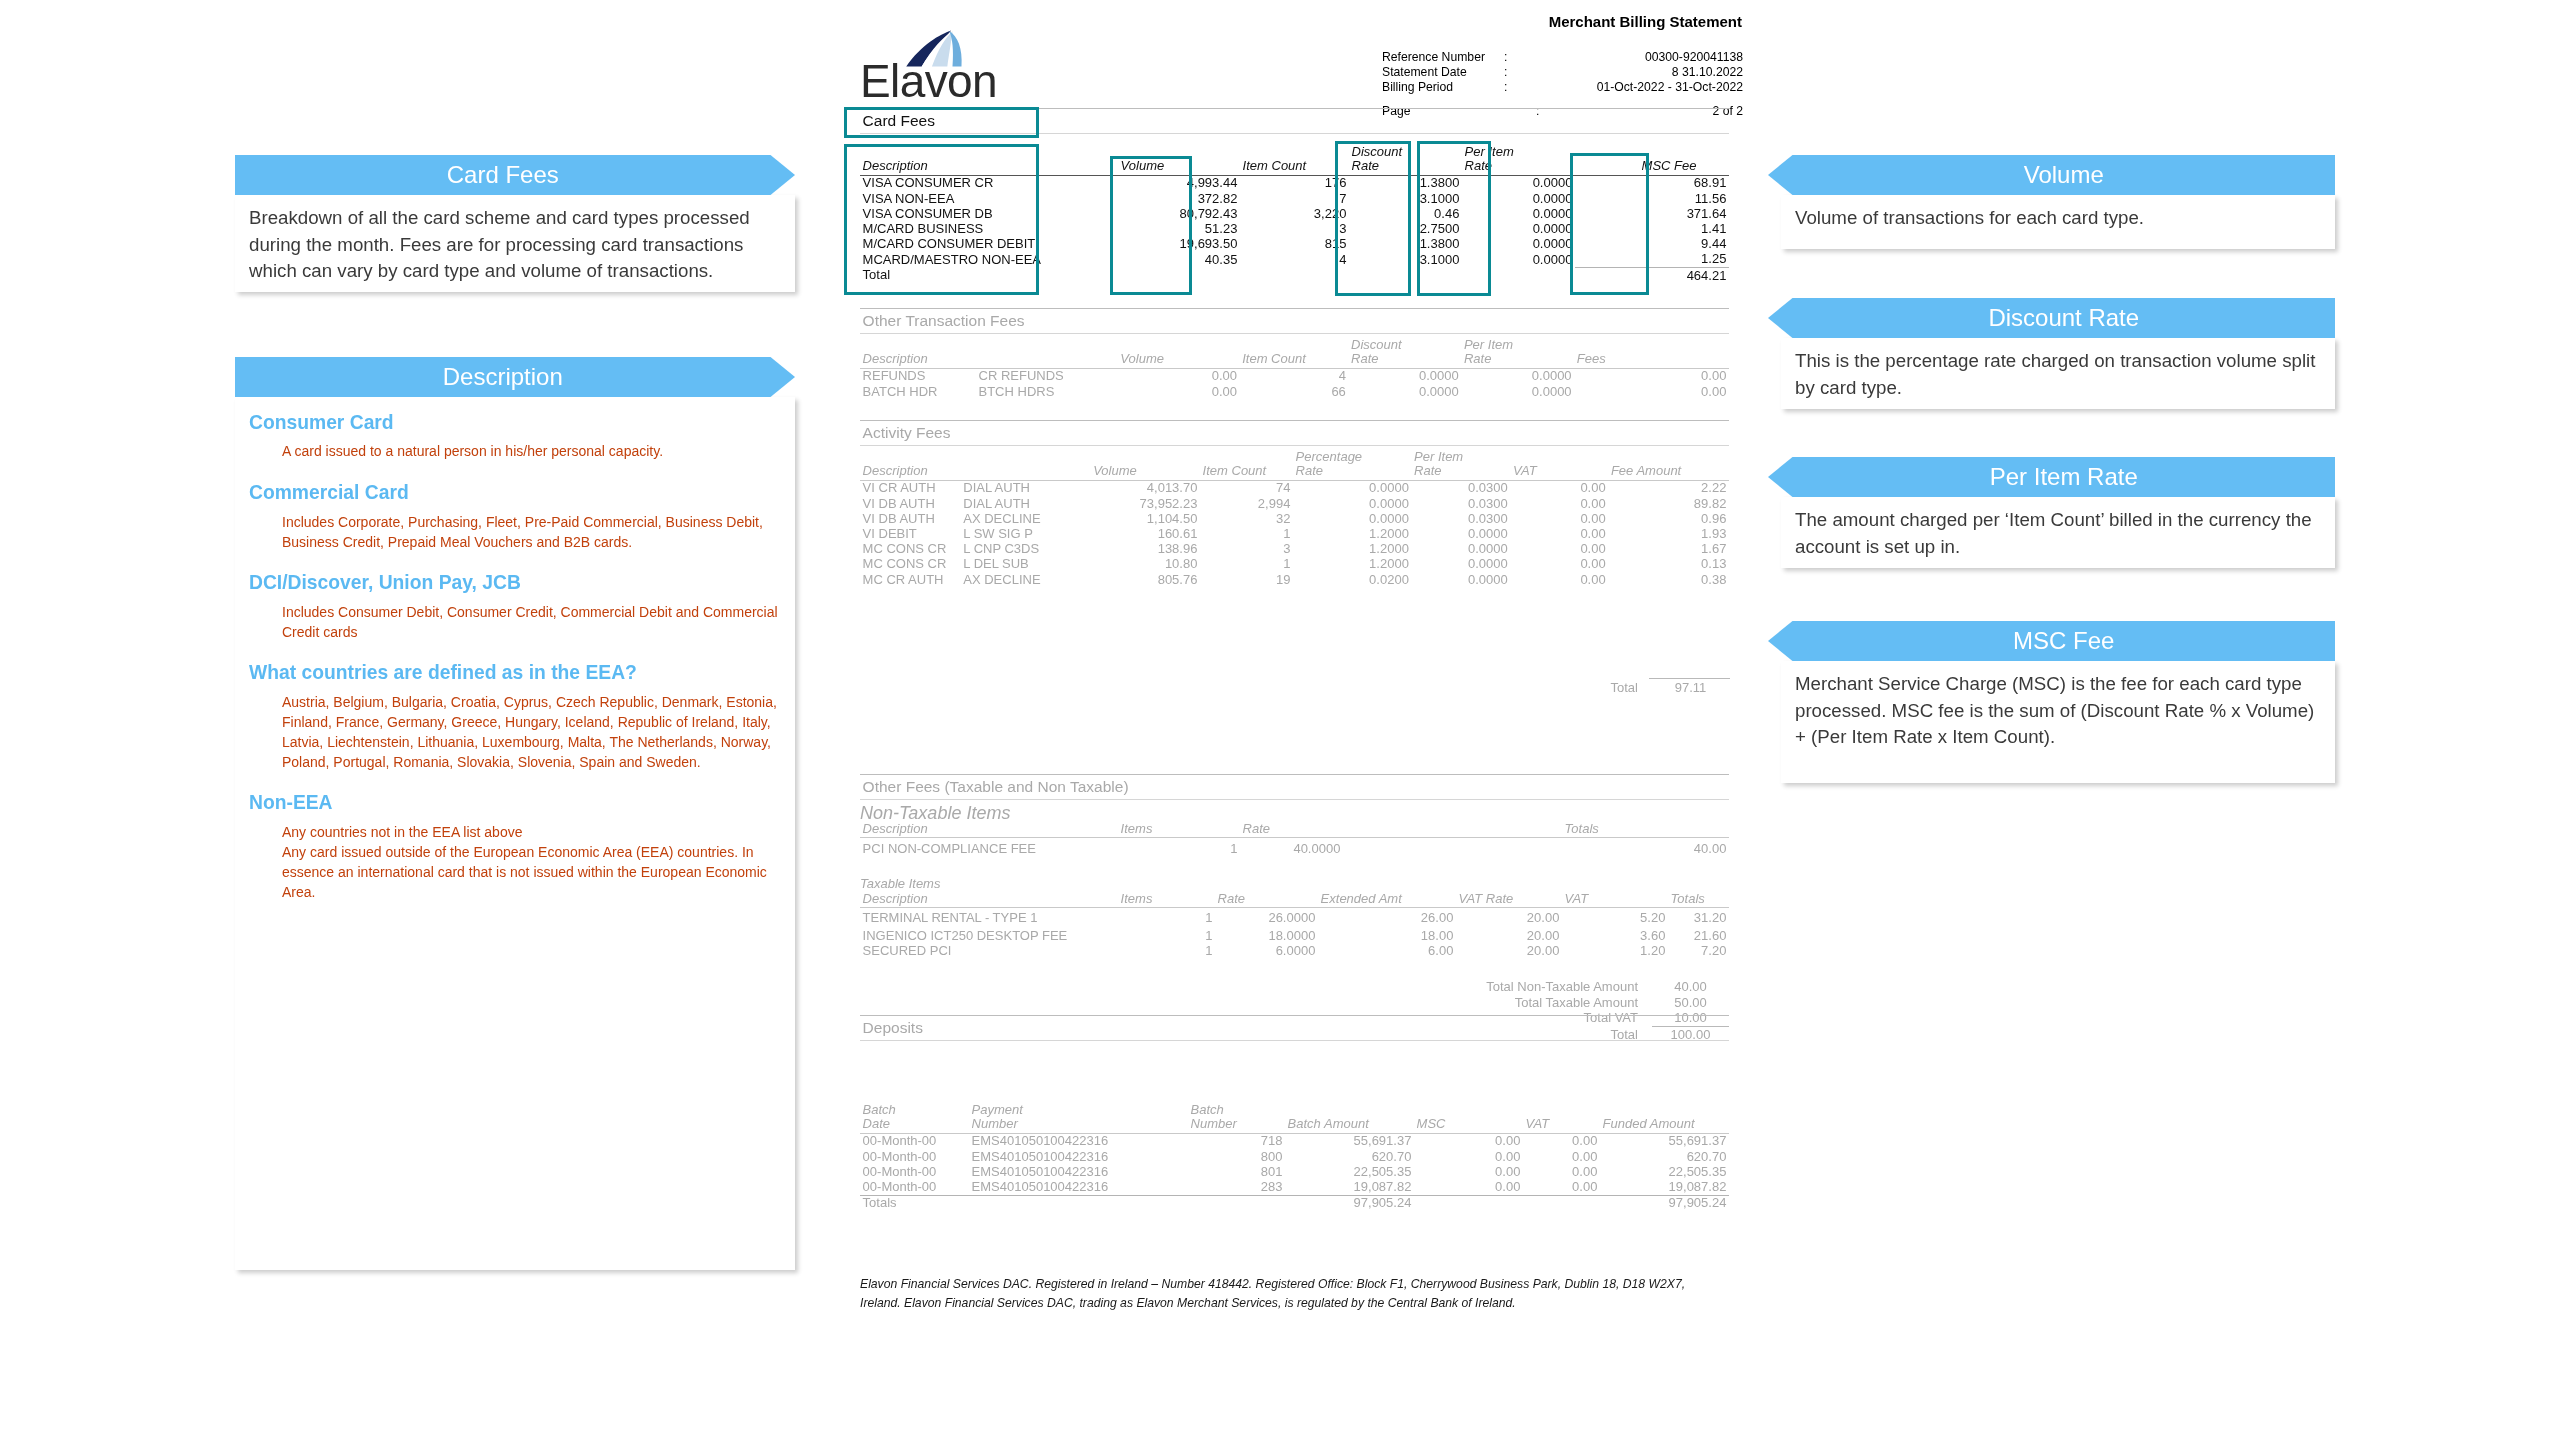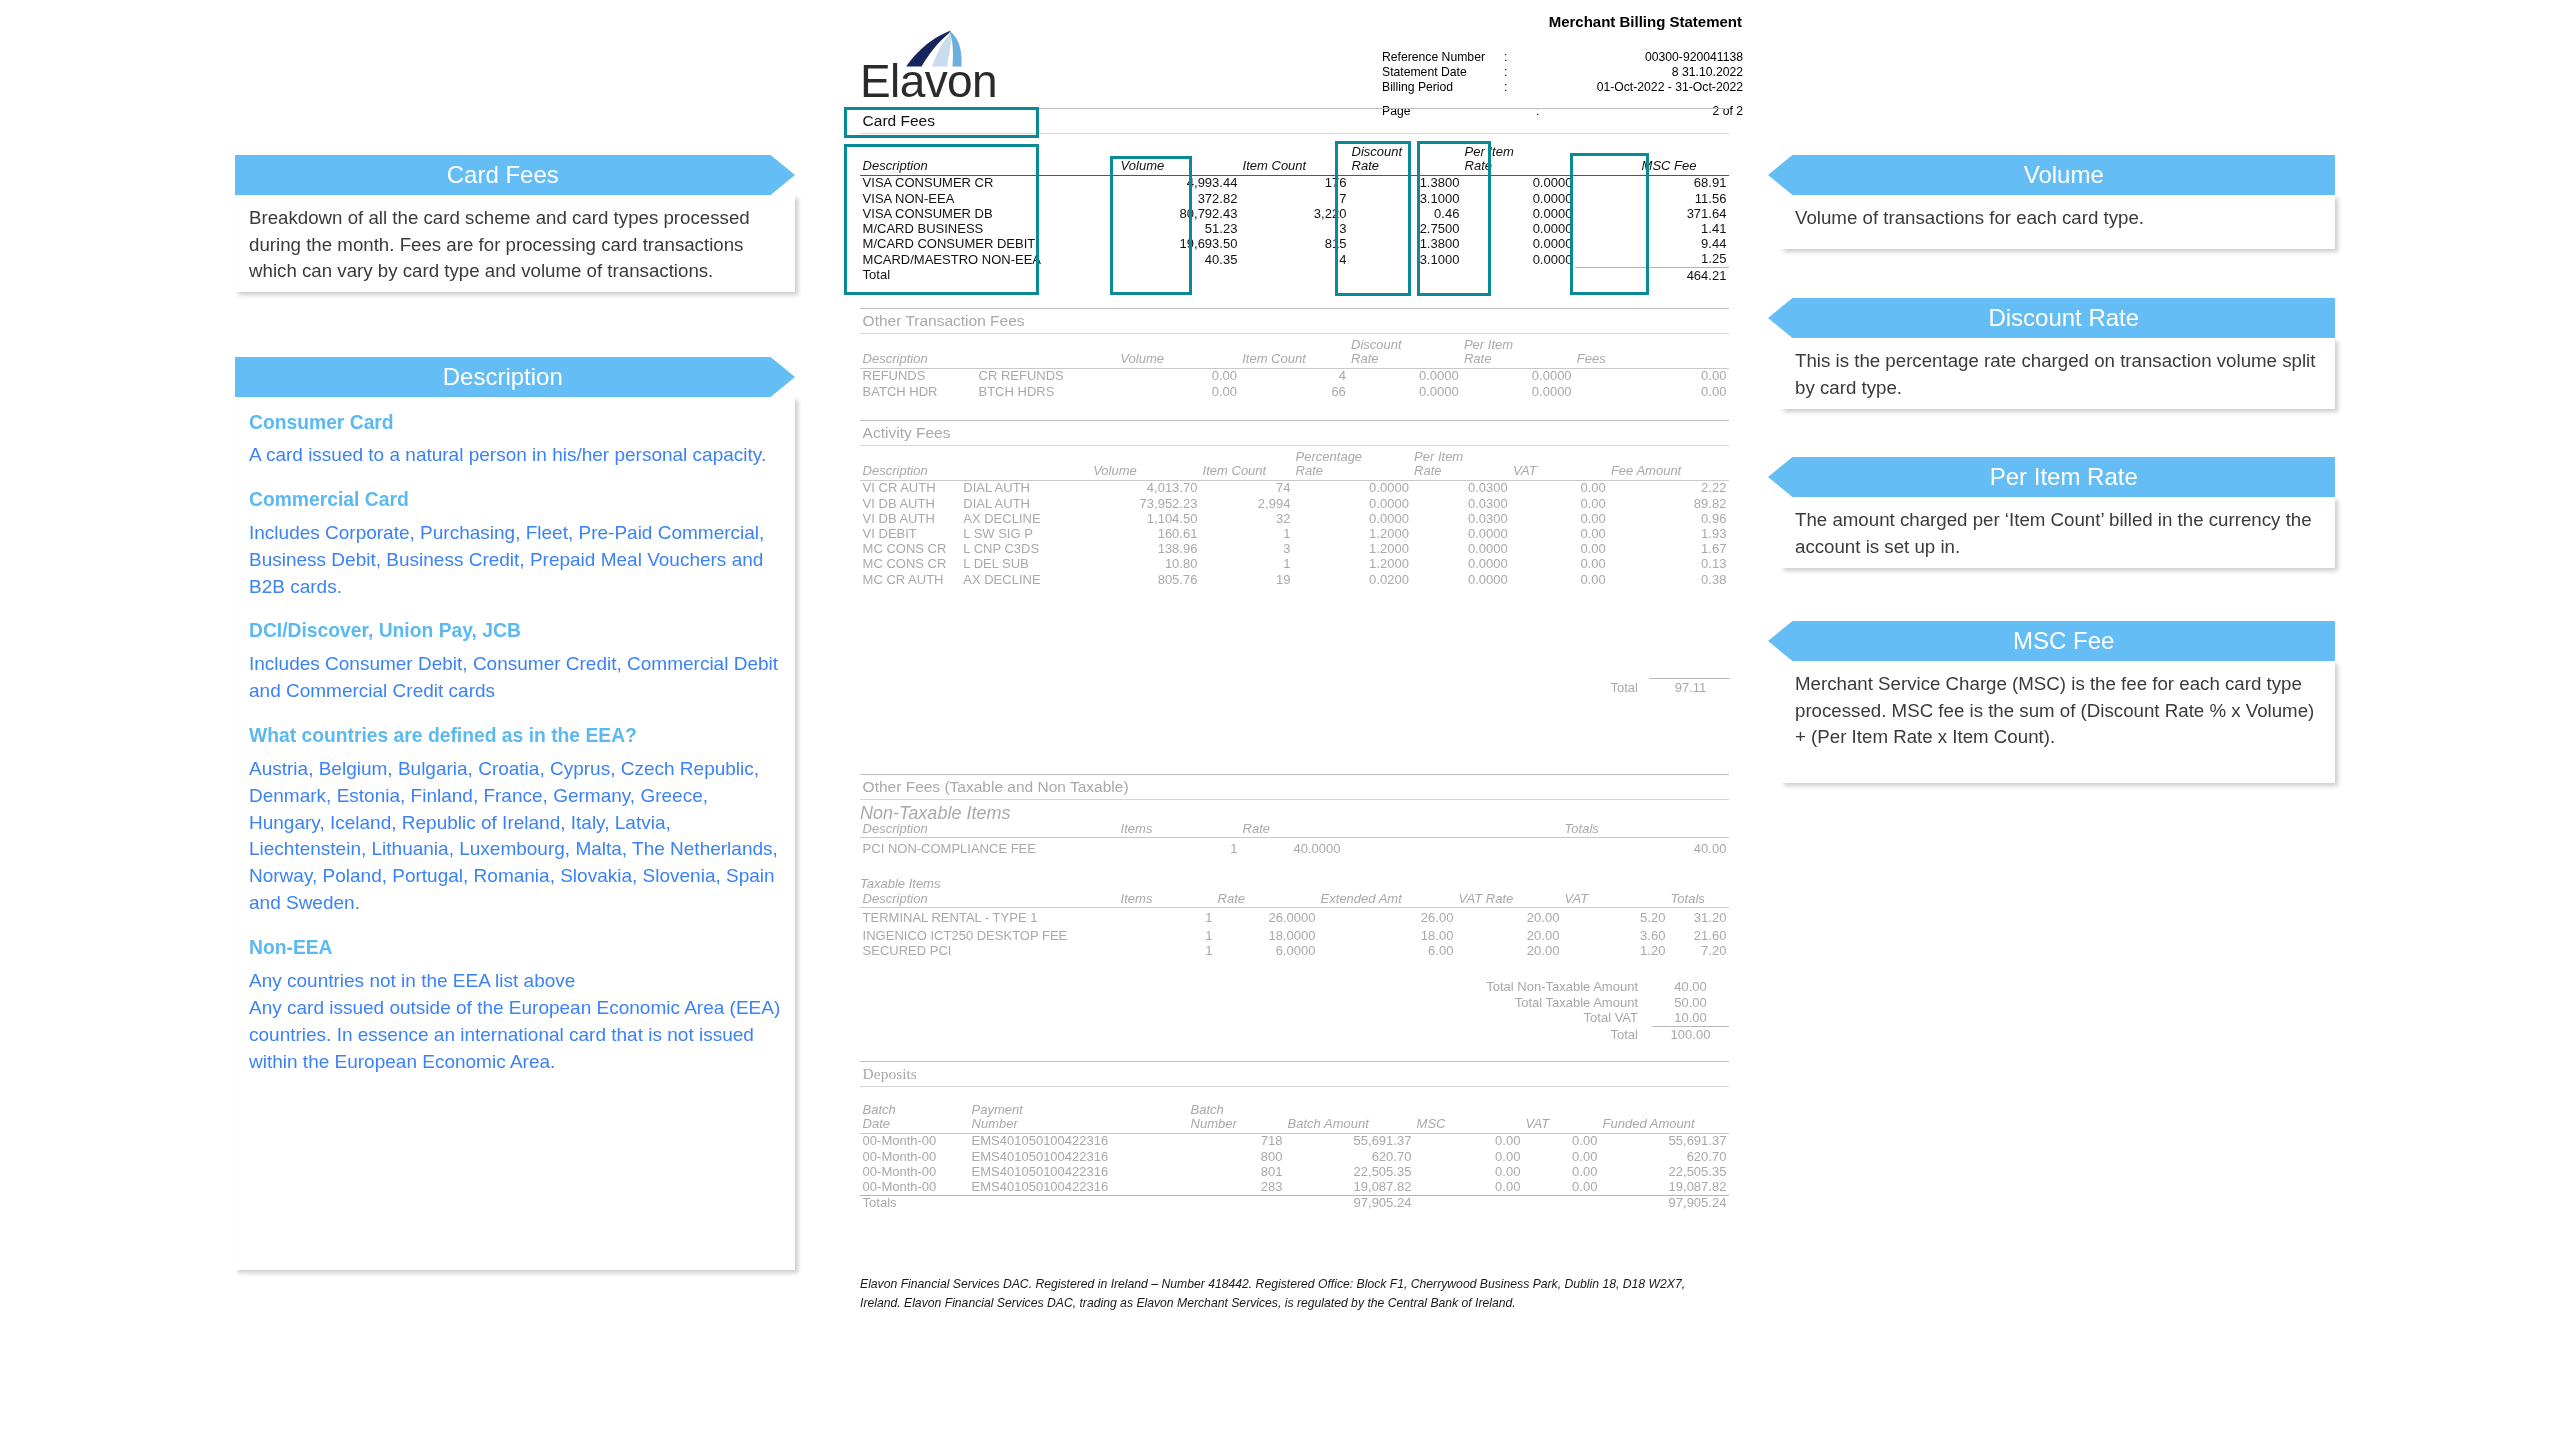--- a/index.html
+++ b/index.html
@@ -42,21 +42,21 @@
   }
   .callout-body p { margin-bottom: 0; }
 
   .desc-h {
     color: #5bb9f2;
     font-size: 19.3px;
     font-weight: bold;
     margin: 16.7px 0 6.4px 0;
   }
   .desc-h.first { margin-top: 5.2px; }
-  .desc-p { font-size: 19px; line-height: 1.42; color: #3b82f6; }
+  .desc-p { font-size: 14px; line-height: 1.42; color: #c2410c; margin-left: 33px; }
 
   
   #statement {
     position: absolute;
     left: 847px;
     top: 13px;
     width: 895px;
     height: 1352px;
     font-family: "Liberation Sans", sans-serif;
   }
@@ -597,21 +597,21 @@
     <div class="row">
       <span class="lb">Total VAT</span>
       <span class="vl ul">10.00</span>
     </div>
     <div class="row">
       <span class="lb">Total</span>
       <span class="vl">100.00</span>
     </div>
   </div>
 
-  <div class="sec" style="top:1048px;font-family:Liberation Serif, serif;">
+  <div class="sec" style="top:1002px;">
     <div class="sec-title">Deposits</div>
   </div>
   <div class="sec" style="top:1090px;">
     <table class="fees">
       <colgroup>
         <col style="width:109px">
           <col style="width:219px">
           <col style="width:97px">
           <col style="width:129px">
         <col style="width:109px">

